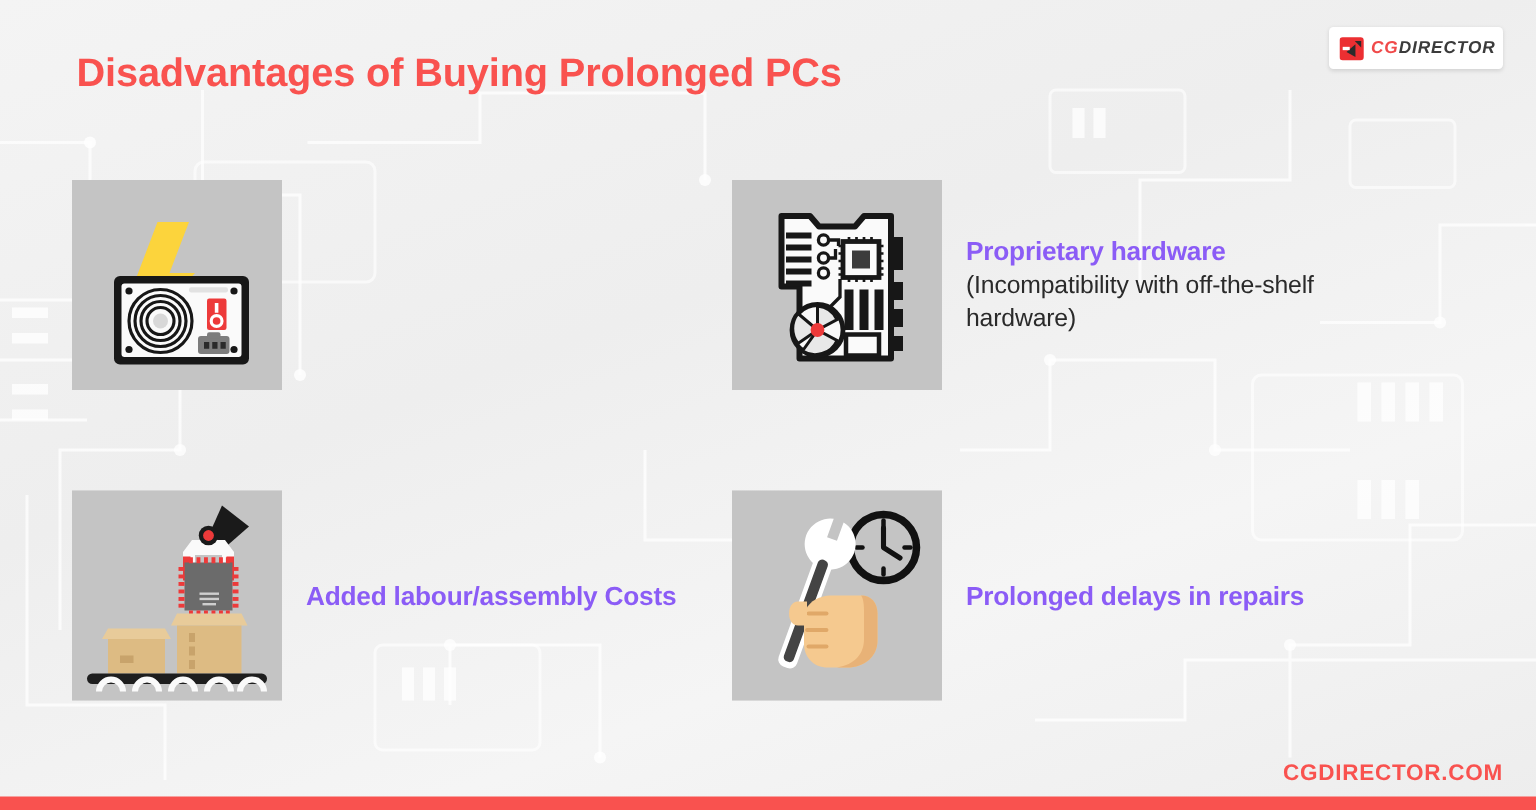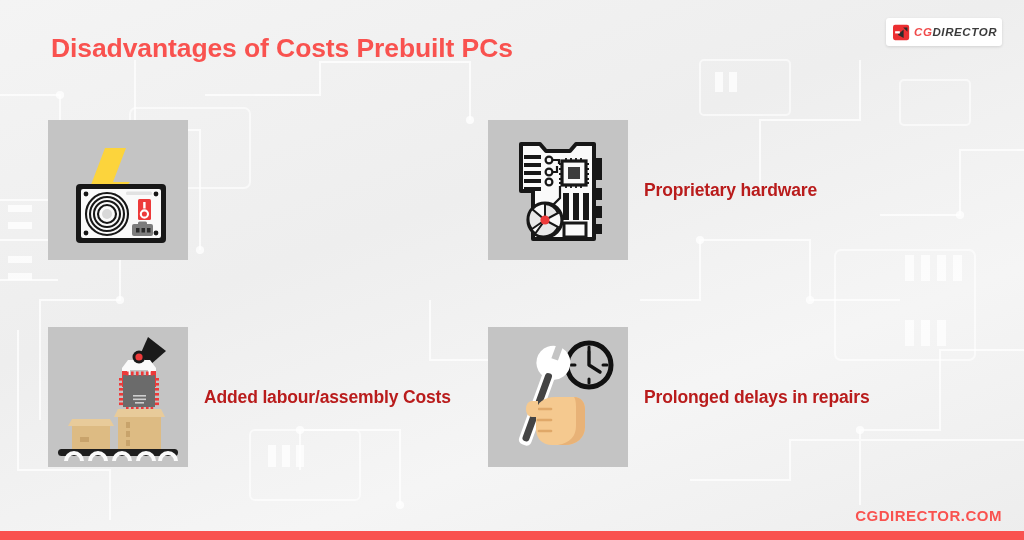--- a/index.html
+++ b/index.html
@@ -55,21 +55,21 @@
 
   .icon-box {
     width:140px; height:140px;
     background:#c4c4c4;
     flex:none; position:relative; overflow:hidden;
   }
   .icon-box svg { display:block; width:140px; height:140px; }
 
   .card-text { margin-left:16px; max-width:290px; }
   .card-title {
-    font-size:17.5px; font-weight:bold; color:#b91c1c;
+    font-size:17.5px; font-weight:bold; color:#8b5cf6;
     line-height:1.3; letter-spacing:-.15px;
   }
   .card-sub {
     font-size:16.5px; font-weight:normal; color:#2a2a2a;
     line-height:1.32; margin-top:1px; letter-spacing:-.1px;
   }
 
   
   #footer-text {
     position:absolute; right:22px; bottom:16px;
@@ -145,21 +145,21 @@
       <path d="M12 4 L17 4 L17 9 Z" fill="#2b2b2b"></path>
       <path d="M12.5 6.5 L5.5 12.5 L12.5 16.5 Z" fill="#2b2b2b"></path>
       <rect x="2.5" y="8.5" width="5.5" height="2.6" fill="#ffffff"></rect>
     </svg>
   </span>
   <span id="logo-text">
     <span class="cg">CG</span><span class="director">DIRECTOR</span>
   </span>
 </div>
 
-<h1 id="page-title">Disadvantages of Costs Prebuilt PCs</h1>
+<h1 id="page-title">Disadvantages of Buying Prolonged PCs</h1>
 
 <div id="cards">
 
   <div class="card card-r1 card-c1">
     <div class="icon-box">
       <svg viewBox="0 0 140 140">
         <rect width="140" height="140" fill="#c4c4c4"></rect>
         <path d="M57 28 L41 70 L55 70 L47 101 L82 62 L65 62 L78 28 Z" fill="#fcd43c"></path>
         <rect x="28" y="64" width="90" height="59" rx="4" fill="#171717"></rect>
         <rect x="33" y="69" width="80" height="49" rx="2" fill="#fafafa"></rect>
@@ -232,20 +232,21 @@
         <g fill="#171717">
           <rect x="106" y="38" width="8" height="22"></rect>
           <rect x="106" y="68" width="8" height="12"></rect>
           <rect x="106" y="86" width="8" height="12"></rect>
           <rect x="106" y="104" width="8" height="10"></rect>
         </g>
       </svg>
     </div>
     <div class="card-text">
       <div class="card-title">Proprietary hardware</div>
+      <div class="card-sub">(Incompatibility with off-the-shelf hardware)</div>
     </div>
   </div>
 
   <div class="card card-r2 card-c1">
     <div class="icon-box">
       <svg viewBox="0 0 140 140">
         <rect width="140" height="140" fill="#c4c4c4"></rect>
 
         <path d="M100 10 L118 24 L102 38 L92 28 Z" fill="#1a1a1a"></path>
         <path d="M80 33 L102 33 L108 41 L108 52 L100 52 L100 43 L82 43 L82 52 L74 52 L74 41 Z" fill="#fafafa"></path>

